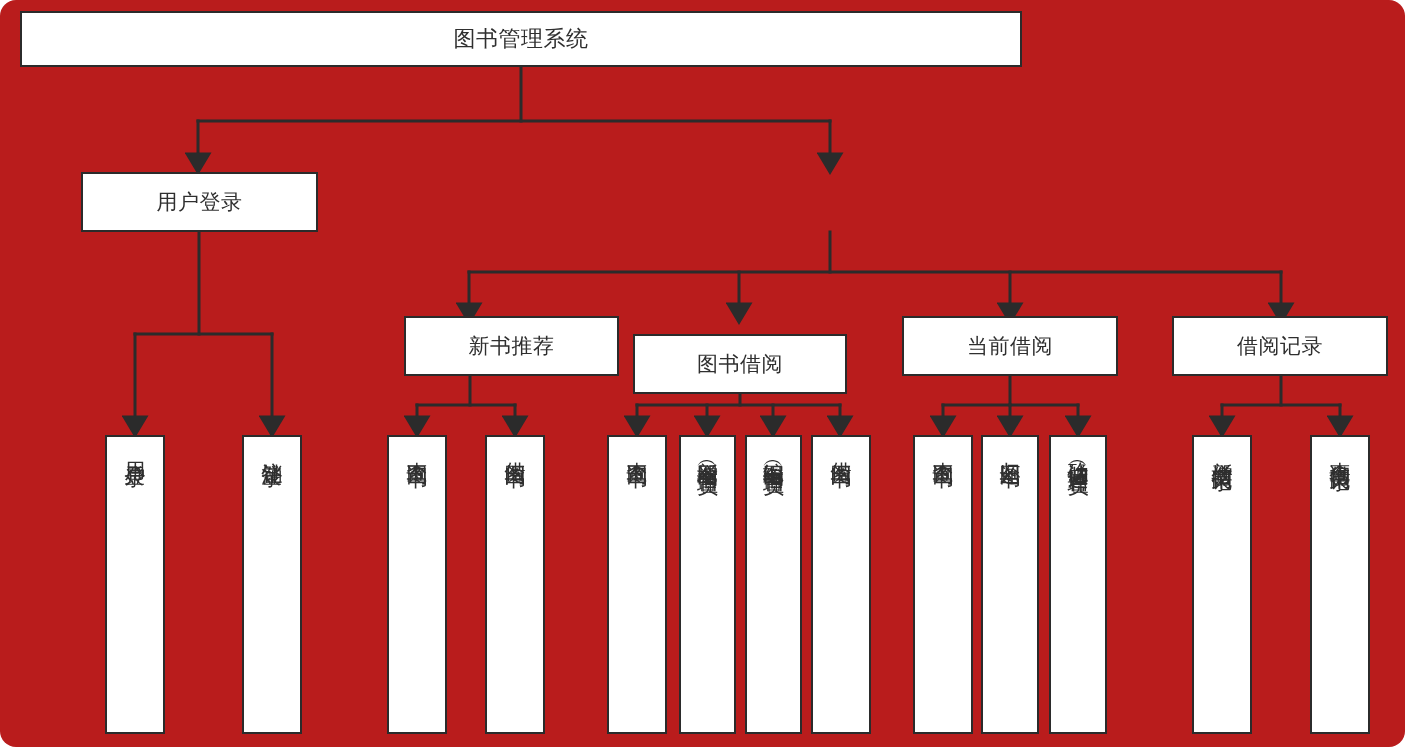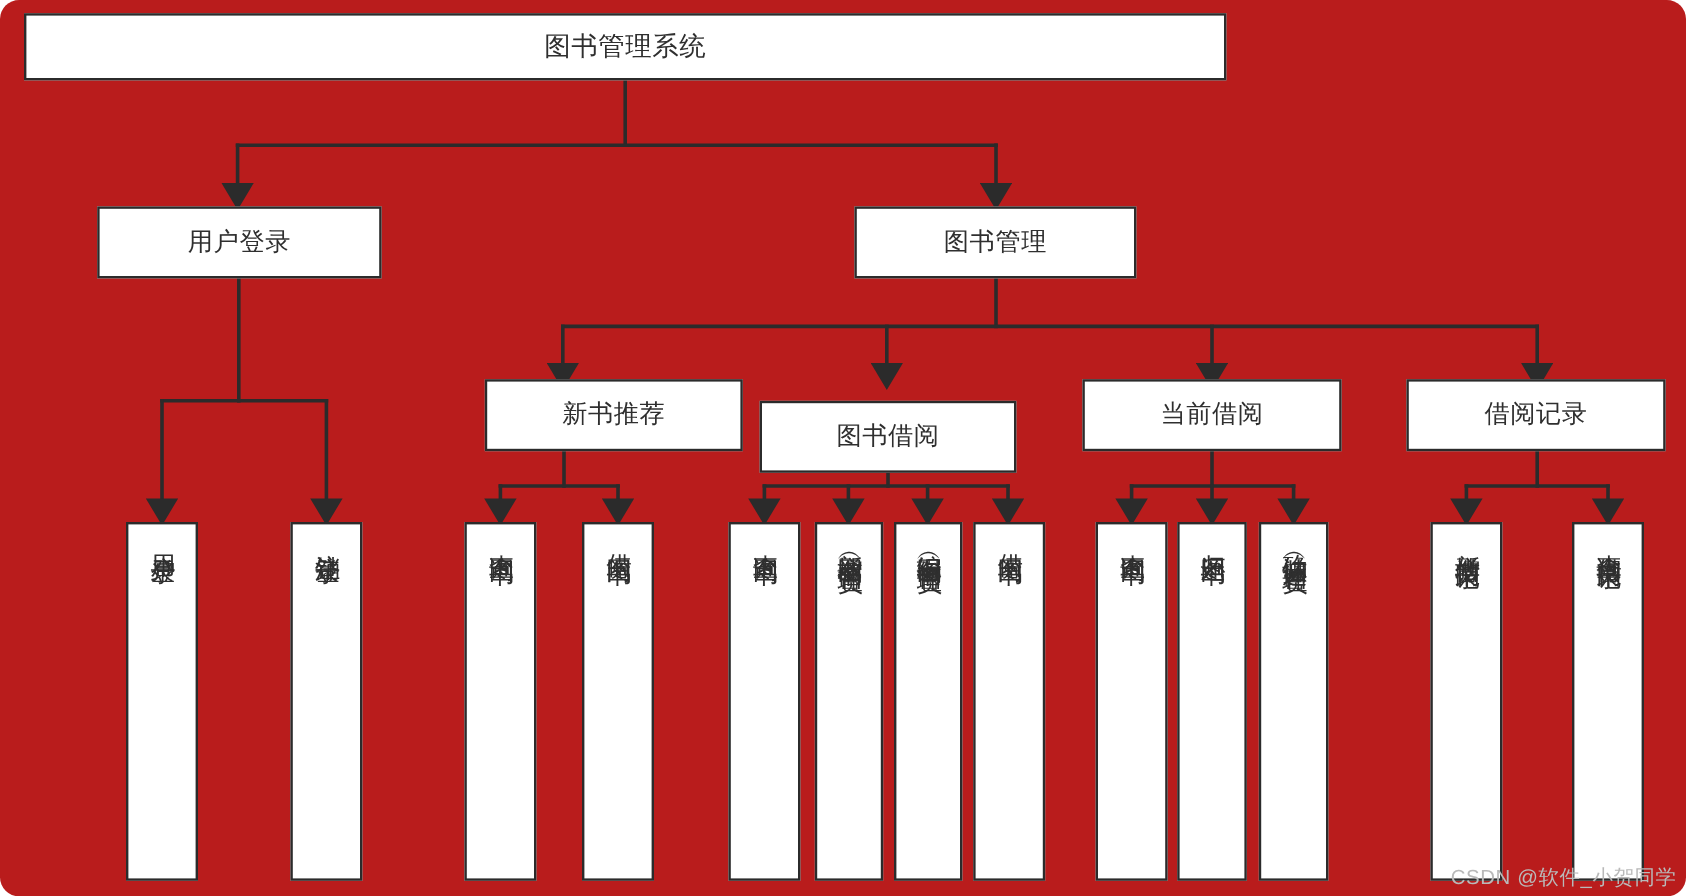--- a/index.html
+++ b/index.html
@@ -131,23 +131,20 @@
     </g>
   </svg>
 
   <div class="node h root" style="left:20px; top:11px; width:1002px; height:56px;">
     <span class="label">图书管理系统</span>
   </div>
 
   <div class="node h" style="left:81px; top:172px; width:237px; height:60px;">
     <span class="label">用户登录</span>
   </div>
-  <div class="node h" style="left:712px; top:172px; width:235px; height:60px;">
-    <span class="label">图书管理</span>
-  </div>
 
   <div class="node h" style="left:363px; top:316px; width:215px; height:60px;margin-left:41px;">
     <span class="label">新书推荐</span>
   </div>
   <div class="node h" style="left:633px; top:316px; width:214px; height:60px;margin-top:18px;">
     <span class="label">图书借阅</span>
   </div>
   <div class="node h" style="left:1172px; top:316px; width:216px; height:60px;">
     <span class="label">借阅记录</span>
   </div>
@@ -192,14 +189,13 @@
     <span class="label">确认归还（管理员）</span>
   </div>
 
   <div class="node v" style="left:1192px; top:435px; width:60px; height:299px;">
     <span class="label">新增借阅记录</span>
   </div>
   <div class="node v" style="left:1310px; top:435px; width:60px; height:299px;">
     <span class="label">查询借阅记录</span>
   </div>
 
-  <div id="watermark">CSDN @软件_小贺同学</div>
 </div>
 
 </body></html>

